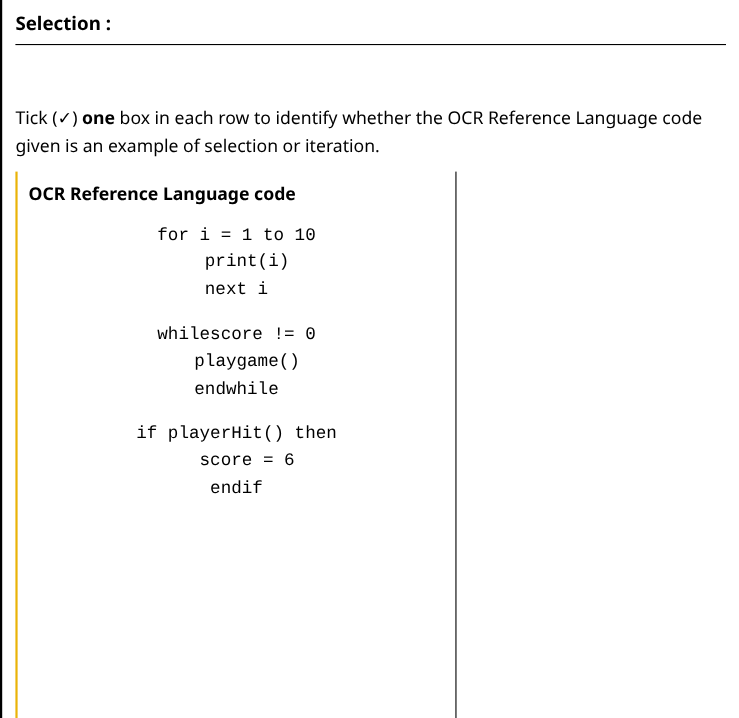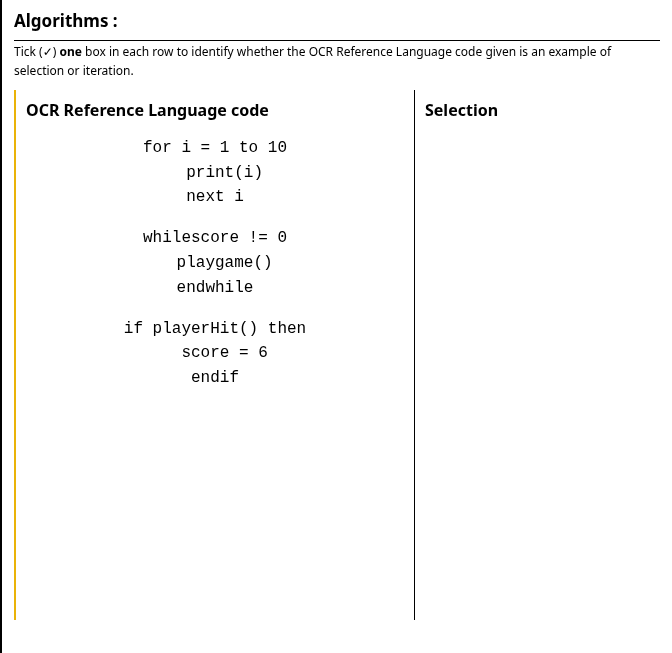--- a/index.html
+++ b/index.html
@@ -18,23 +18,25 @@
     padding: 6px 12px 12px 12px;
     border-left: 2px solid #000;
   }
   .page-title {
     font-weight: 700;
     font-size: 17px;
     padding: 2px 0 6px 0;
     border-bottom: 1px solid #000;
   }
   .instructions {
+    padding-top: 14px;
     padding-bottom: 10px;
-    font-size: 12px;
+    font-size: 16px;
     line-height: 1.6;
+    margin-top: 39px;
   }
   .instructions .tick-char {
     font-family: "Segoe UI Symbol", "Noto Sans Symbols", sans-serif;
   }
   strong { font-weight: 700; }
   
   .tbl {
     display: flex;
     width: 100%;
   }
@@ -62,21 +64,21 @@
   }
   .code-block {
     margin-bottom: 16px;
   }
 </style>
 </head>
 <body>
 
 <div class="page">
 
-  <div class="page-title">Algorithms :</div>
+  <div class="page-title">Selection :</div>
 
   <div class="instructions">
     <span>Tick (</span><span class="tick-char">✓</span><span>) </span><strong>one</strong><span> box in each row to identify whether the OCR Reference Language code given is an example of selection or iteration.</span>
   </div>
 
   <div class="tbl">
 
     <div class="col col-code">
       <div class="col-head">OCR Reference Language code</div>
       <div class="col-body">
@@ -92,21 +94,20 @@
         </div>
         <div class="code-block">
           <pre class="code">if playerHit() then
   score = 6
 endif</pre>
         </div>
       </div>
     </div>
 
     <div class="col col-sel">
-      <div class="col-head">Selection</div>
       <div class="col-body">
         <div></div>
         <div></div>
         <div></div>
         <div></div>
       </div>
     </div>
 
 
   </div>

